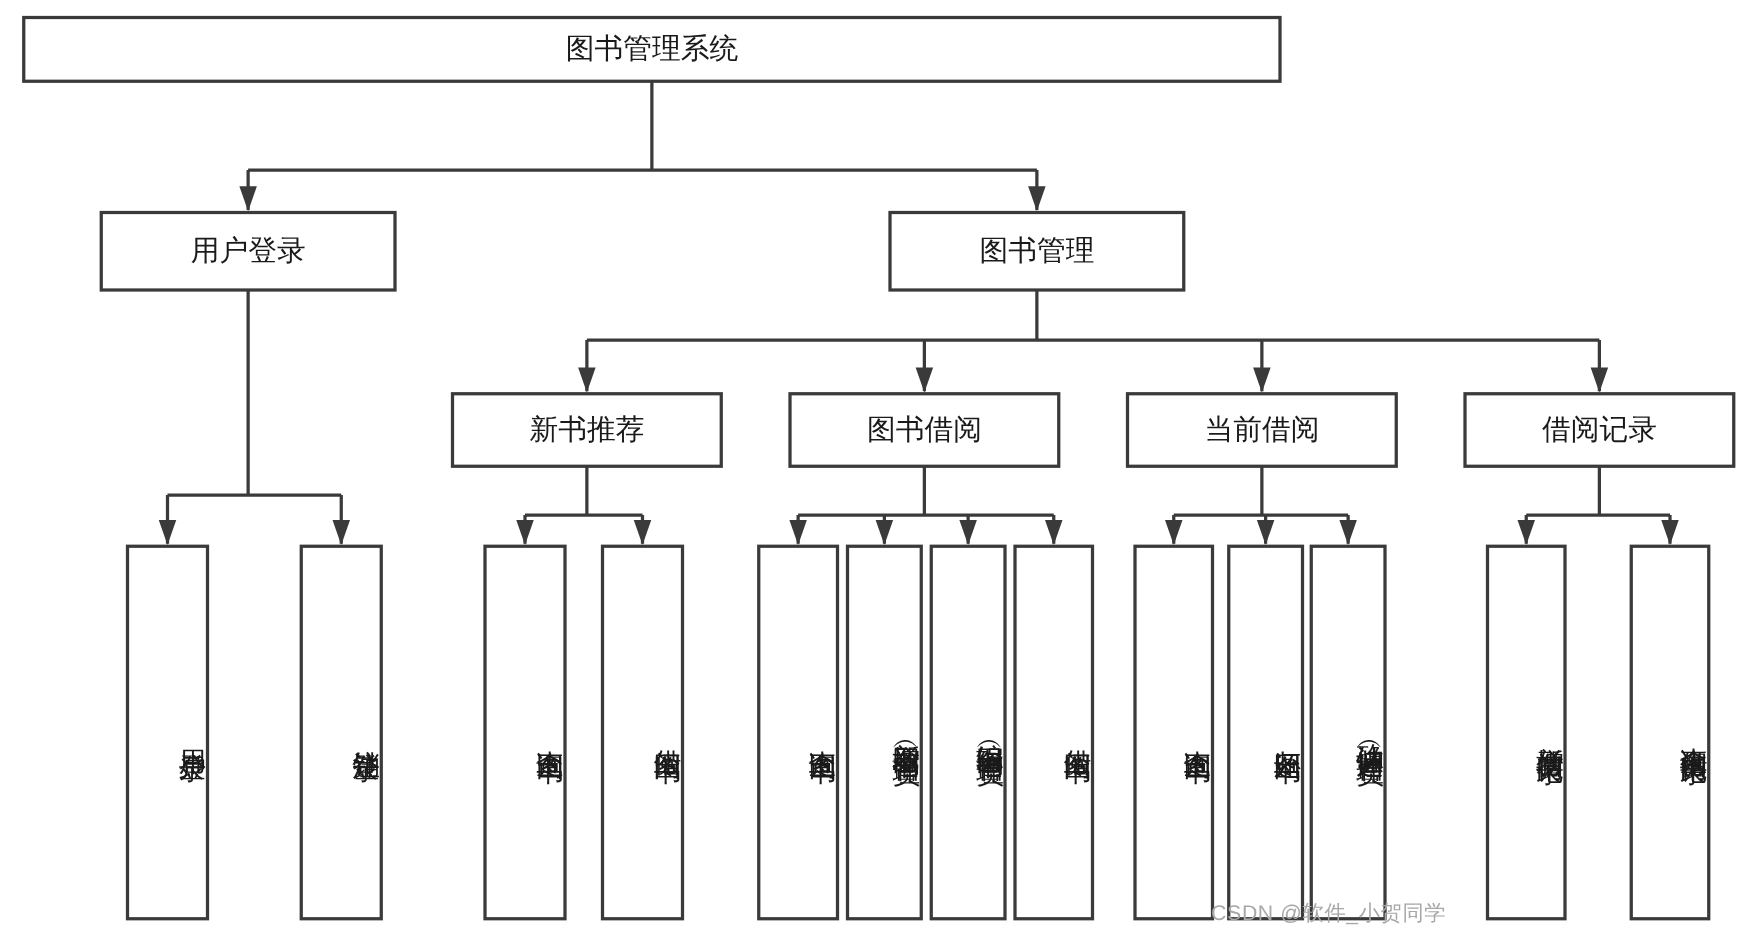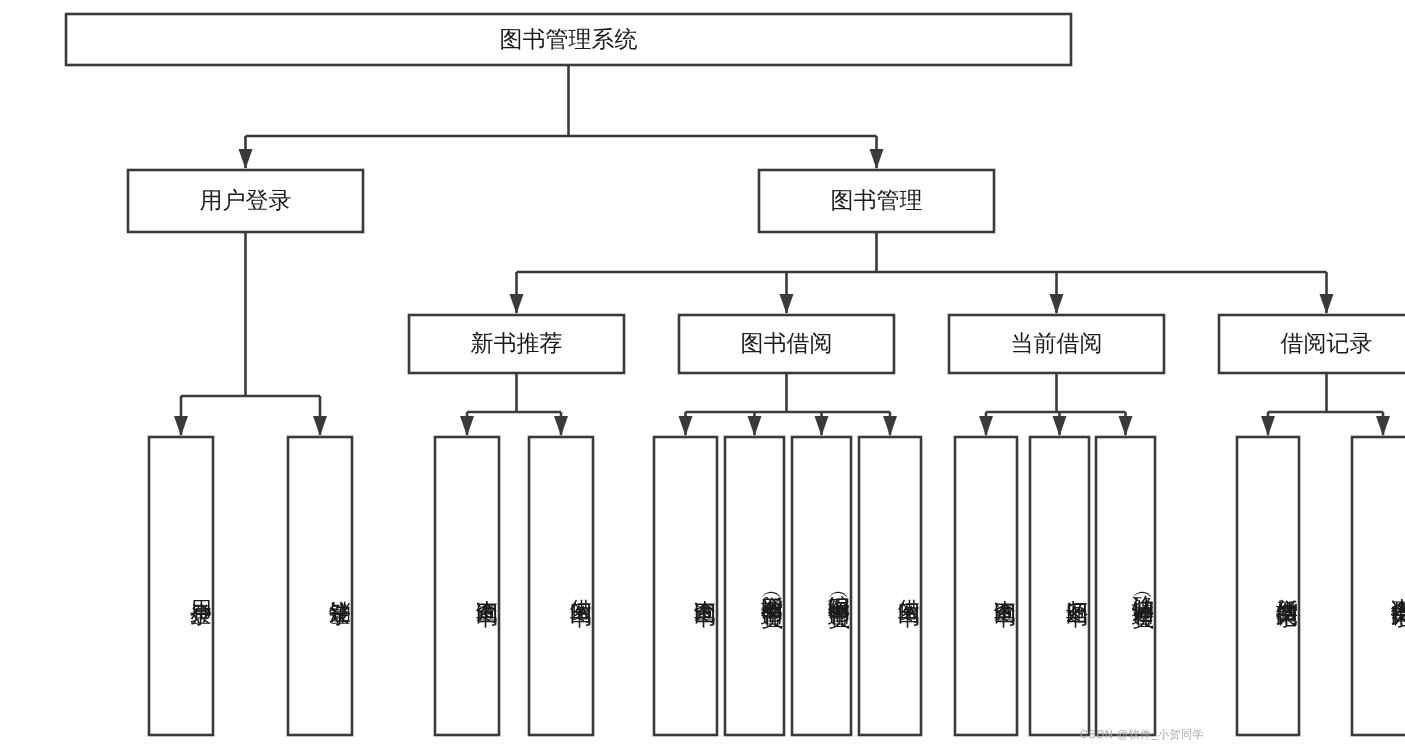--- a/index.html
+++ b/index.html
@@ -11,21 +11,20 @@
     width: 1405px;
     height: 747px;
     font-family: "Liberation Sans", "DejaVu Sans", sans-serif;
     overflow: hidden;
     position: relative;
   }
   #diagram-root {
     position: relative;
     width: 1165px;
     height: 747px;
-    margin-left: 47px;
   }
   svg.diagram-svg {
     position: absolute;
     top: 0;
     left: 0;
     width: 1405px;
     height: 747px;
   }
   .node-box {
     fill: #ffffff;
@@ -61,21 +60,21 @@
     align-items: flex-start;
     justify-content: center;
     white-space: nowrap;
     pointer-events: none;
   }
   .watermark {
     position: absolute;
     right: 8px;
     bottom: 5px;
     font-family: "Liberation Sans", "DejaVu Sans", sans-serif;
-    font-size: 11px;
+    font-size: 17px;
     color: #a8a8a8;
     letter-spacing: 0.5px;
     white-space: nowrap;
   }
 </style>
 </head>
 <body>
 
 <div id="diagram-root">
 

